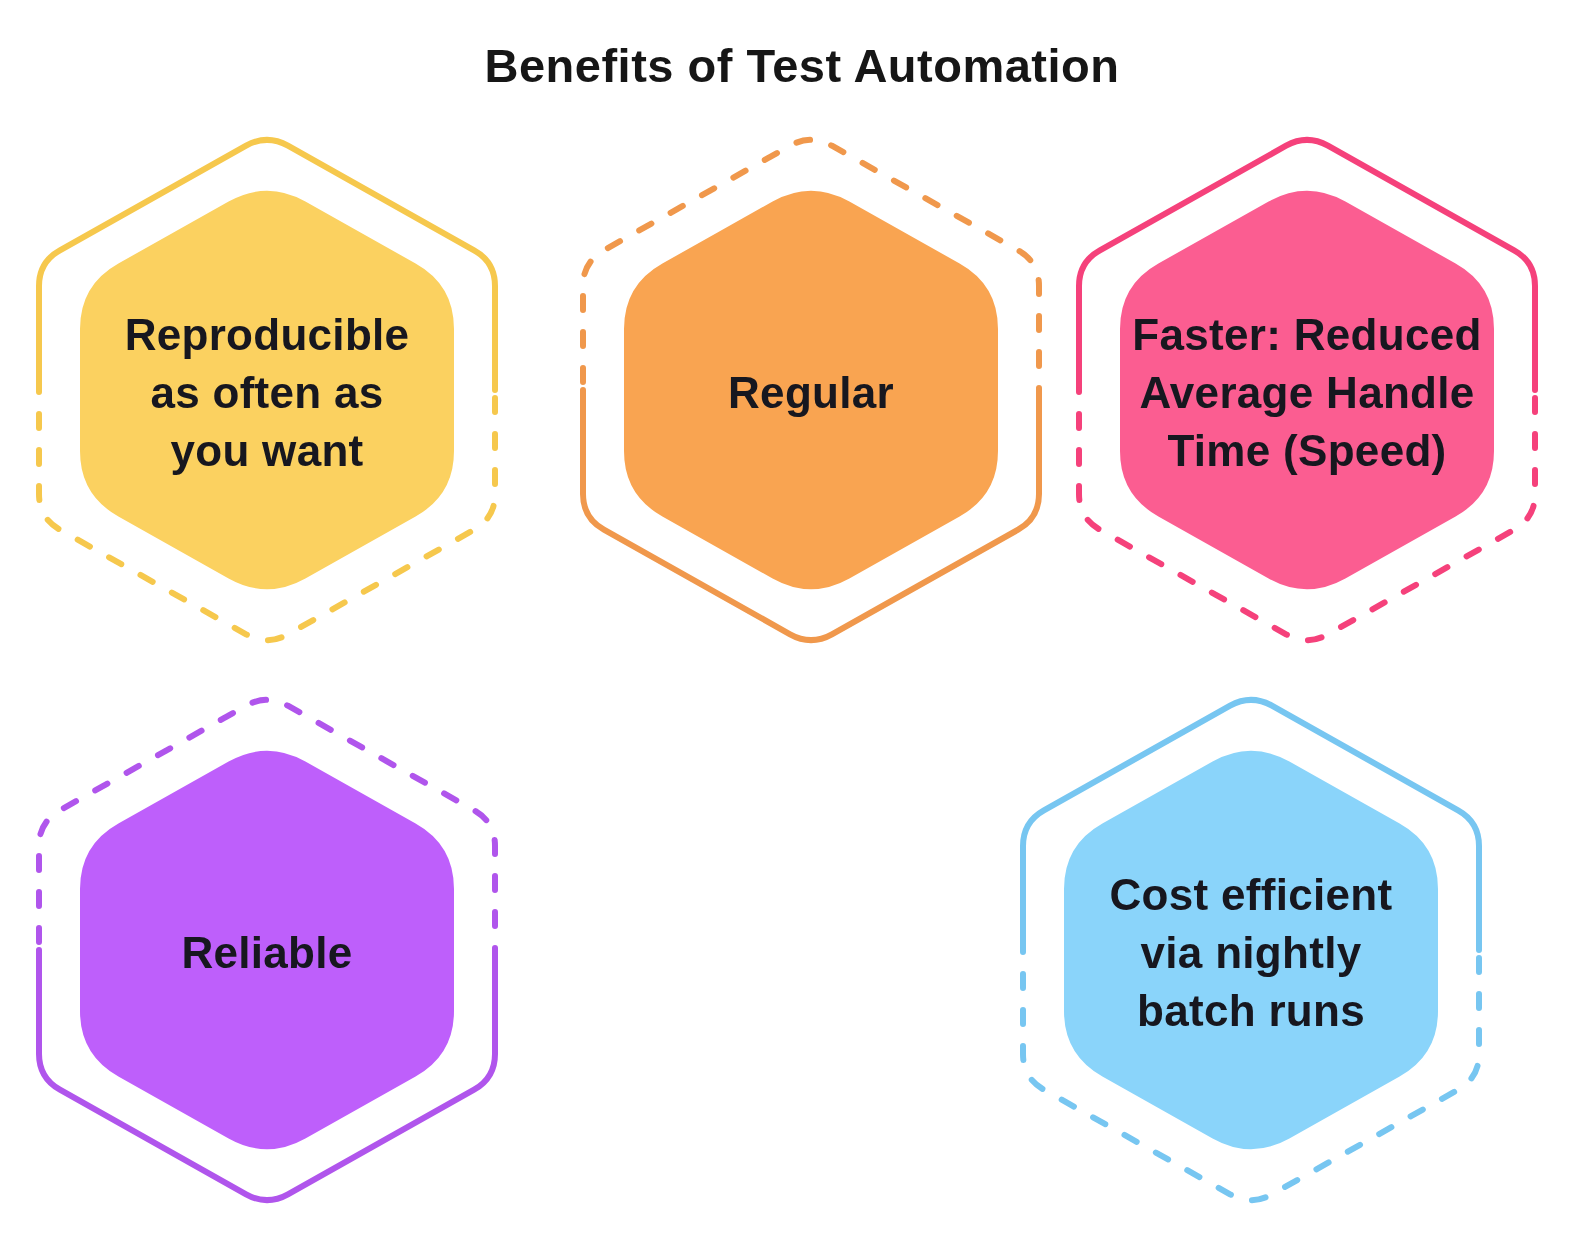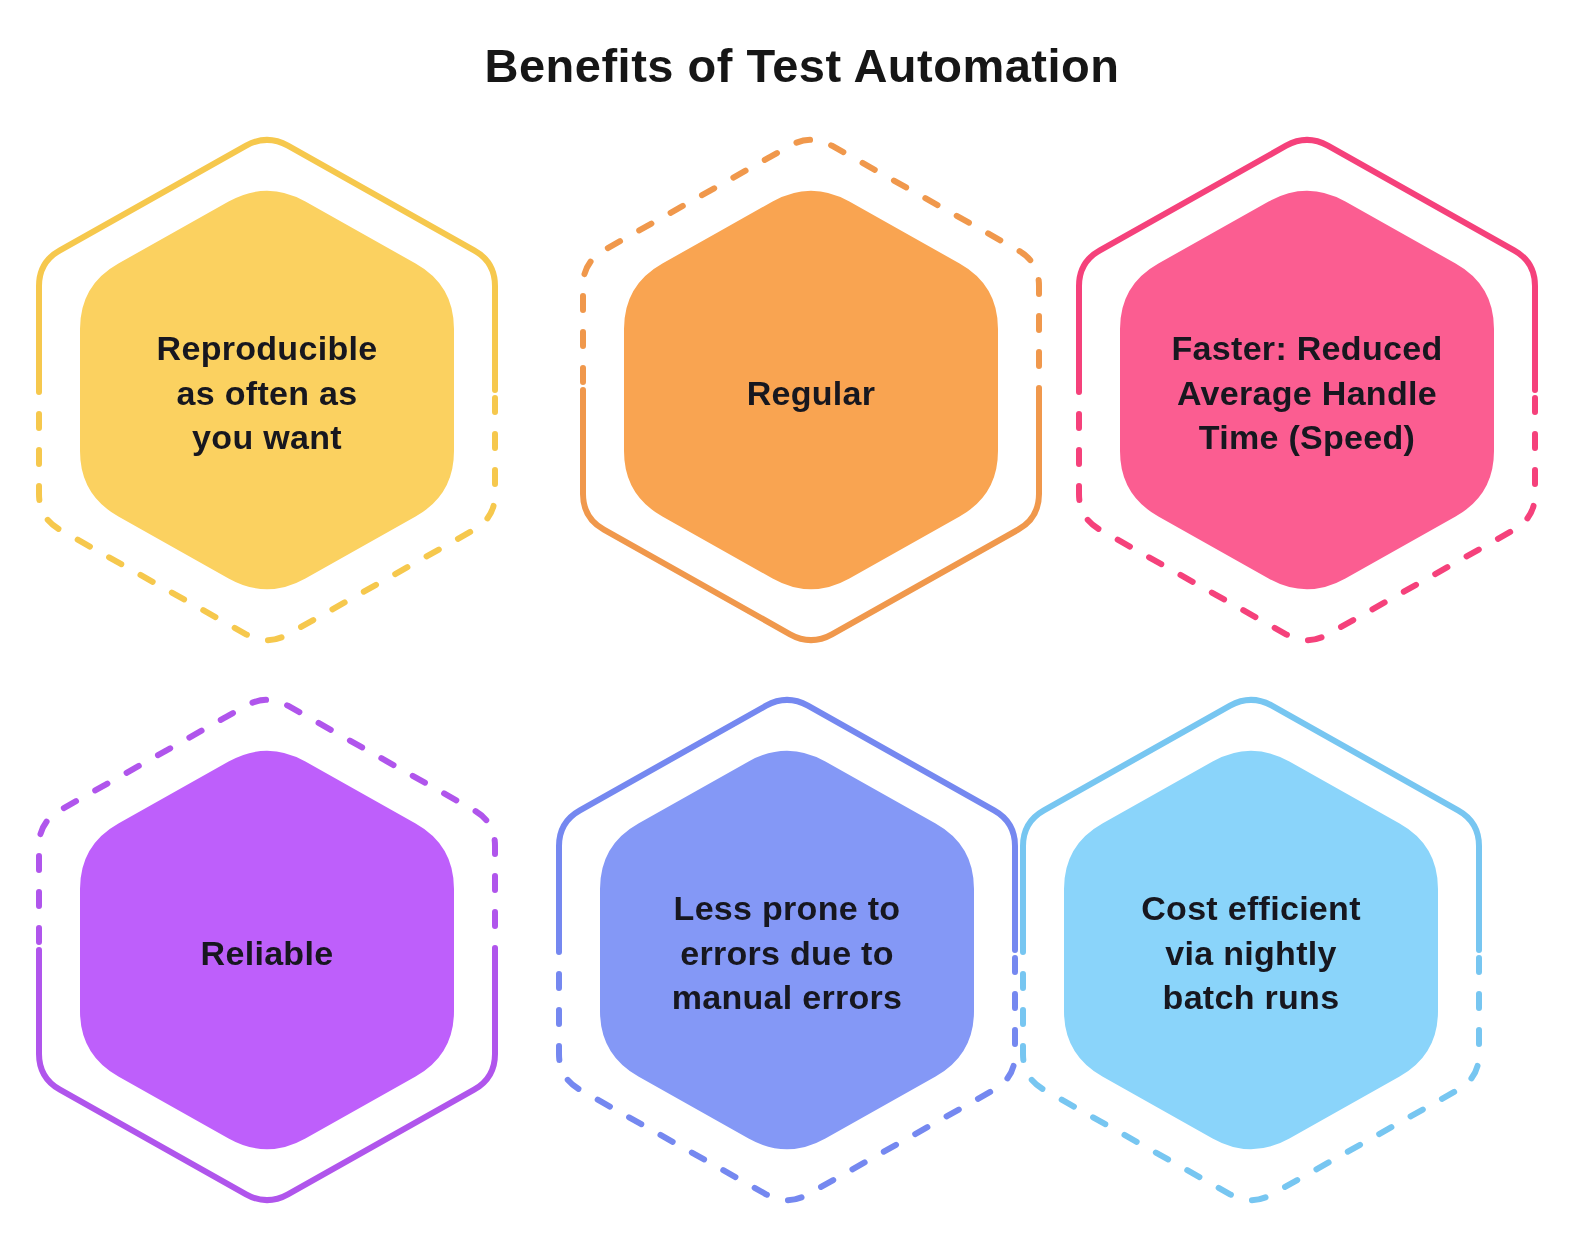--- a/index.html
+++ b/index.html
@@ -26,21 +26,21 @@
   }
   .tile svg{position:absolute;left:0;top:0;}
   .label{
     position:absolute;
     inset:0;
     display:flex;
     align-items:center;
     justify-content:center;
     text-align:center;
     padding:0 50px;
-    font-size:34px;
+    font-size:44px;
     font-weight:700;
     line-height:1.32;
     letter-spacing:.3px;
     color:#17171f;
     white-space:pre-line;
   }
 </style>
 </head>
 <body>
 
@@ -76,30 +76,20 @@
   <div class="tile" style="left:1072px;top:128px">
       <svg viewBox="0 0 470 530" width="470" height="530">
         <path d="M 141.5 104.5 L 196.6 73.5 Q 235.0 52.0 273.4 73.5 L 383.6 135.5 Q 422.0 157.0 422.0 201.0 L 422.0 323.0 Q 422.0 367.0 383.6 388.5 L 273.4 450.5 Q 235.0 472.0 196.6 450.5 L 86.4 388.5 Q 48.0 367.0 48.0 323.0 L 48.0 201.0 Q 48.0 157.0 86.4 135.5 Z" fill="#FB5D91"></path>
         <path d="M 7.0 262.0 L 7.0 158.0 Q 7.0 134.0 27.9 122.3 L 214.1 17.7 Q 235.0 6.0 255.9 17.7 L 442.1 122.3 Q 463.0 134.0 463.0 158.0 L 463.0 262.0" fill="none" stroke="#F5417B" stroke-width="6" stroke-linecap="round"></path>
         <path d="M 463.0 262.0 L 463.0 366.0 Q 463.0 390.0 442.1 401.7 L 255.9 506.3 Q 235.0 518.0 214.1 506.3 L 27.9 401.7 Q 7.0 390.0 7.0 366.0 L 7.0 262.0" fill="none" stroke="#F5417B" stroke-width="6" stroke-linecap="round" stroke-dasharray="14 22" stroke-dashoffset="-8"></path>
       </svg>
     <div class="label">Faster: Reduced
 Average Handle
 Time (Speed)</div>
   </div>
-  <div class="tile" style="left:552px;top:688px">
-      <svg viewBox="0 0 470 530" width="470" height="530">
-        <path d="M 141.5 104.5 L 196.6 73.5 Q 235.0 52.0 273.4 73.5 L 383.6 135.5 Q 422.0 157.0 422.0 201.0 L 422.0 323.0 Q 422.0 367.0 383.6 388.5 L 273.4 450.5 Q 235.0 472.0 196.6 450.5 L 86.4 388.5 Q 48.0 367.0 48.0 323.0 L 48.0 201.0 Q 48.0 157.0 86.4 135.5 Z" fill="#8498F6"></path>
-        <path d="M 7.0 262.0 L 7.0 158.0 Q 7.0 134.0 27.9 122.3 L 214.1 17.7 Q 235.0 6.0 255.9 17.7 L 442.1 122.3 Q 463.0 134.0 463.0 158.0 L 463.0 262.0" fill="none" stroke="#7588F0" stroke-width="6" stroke-linecap="round"></path>
-        <path d="M 463.0 262.0 L 463.0 366.0 Q 463.0 390.0 442.1 401.7 L 255.9 506.3 Q 235.0 518.0 214.1 506.3 L 27.9 401.7 Q 7.0 390.0 7.0 366.0 L 7.0 262.0" fill="none" stroke="#7588F0" stroke-width="6" stroke-linecap="round" stroke-dasharray="14 22" stroke-dashoffset="-8"></path>
-      </svg>
-    <div class="label">Less prone to
-errors due to
-manual errors</div>
-  </div>
   <div class="tile" style="left:1016px;top:688px">
       <svg viewBox="0 0 470 530" width="470" height="530">
         <path d="M 141.5 104.5 L 196.6 73.5 Q 235.0 52.0 273.4 73.5 L 383.6 135.5 Q 422.0 157.0 422.0 201.0 L 422.0 323.0 Q 422.0 367.0 383.6 388.5 L 273.4 450.5 Q 235.0 472.0 196.6 450.5 L 86.4 388.5 Q 48.0 367.0 48.0 323.0 L 48.0 201.0 Q 48.0 157.0 86.4 135.5 Z" fill="#8AD4FA"></path>
         <path d="M 7.0 262.0 L 7.0 158.0 Q 7.0 134.0 27.9 122.3 L 214.1 17.7 Q 235.0 6.0 255.9 17.7 L 442.1 122.3 Q 463.0 134.0 463.0 158.0 L 463.0 262.0" fill="none" stroke="#77C6F1" stroke-width="6" stroke-linecap="round"></path>
         <path d="M 463.0 262.0 L 463.0 366.0 Q 463.0 390.0 442.1 401.7 L 255.9 506.3 Q 235.0 518.0 214.1 506.3 L 27.9 401.7 Q 7.0 390.0 7.0 366.0 L 7.0 262.0" fill="none" stroke="#77C6F1" stroke-width="6" stroke-linecap="round" stroke-dasharray="14 22" stroke-dashoffset="-8"></path>
       </svg>
     <div class="label">Cost efficient
 via nightly
 batch runs</div>
   </div>

